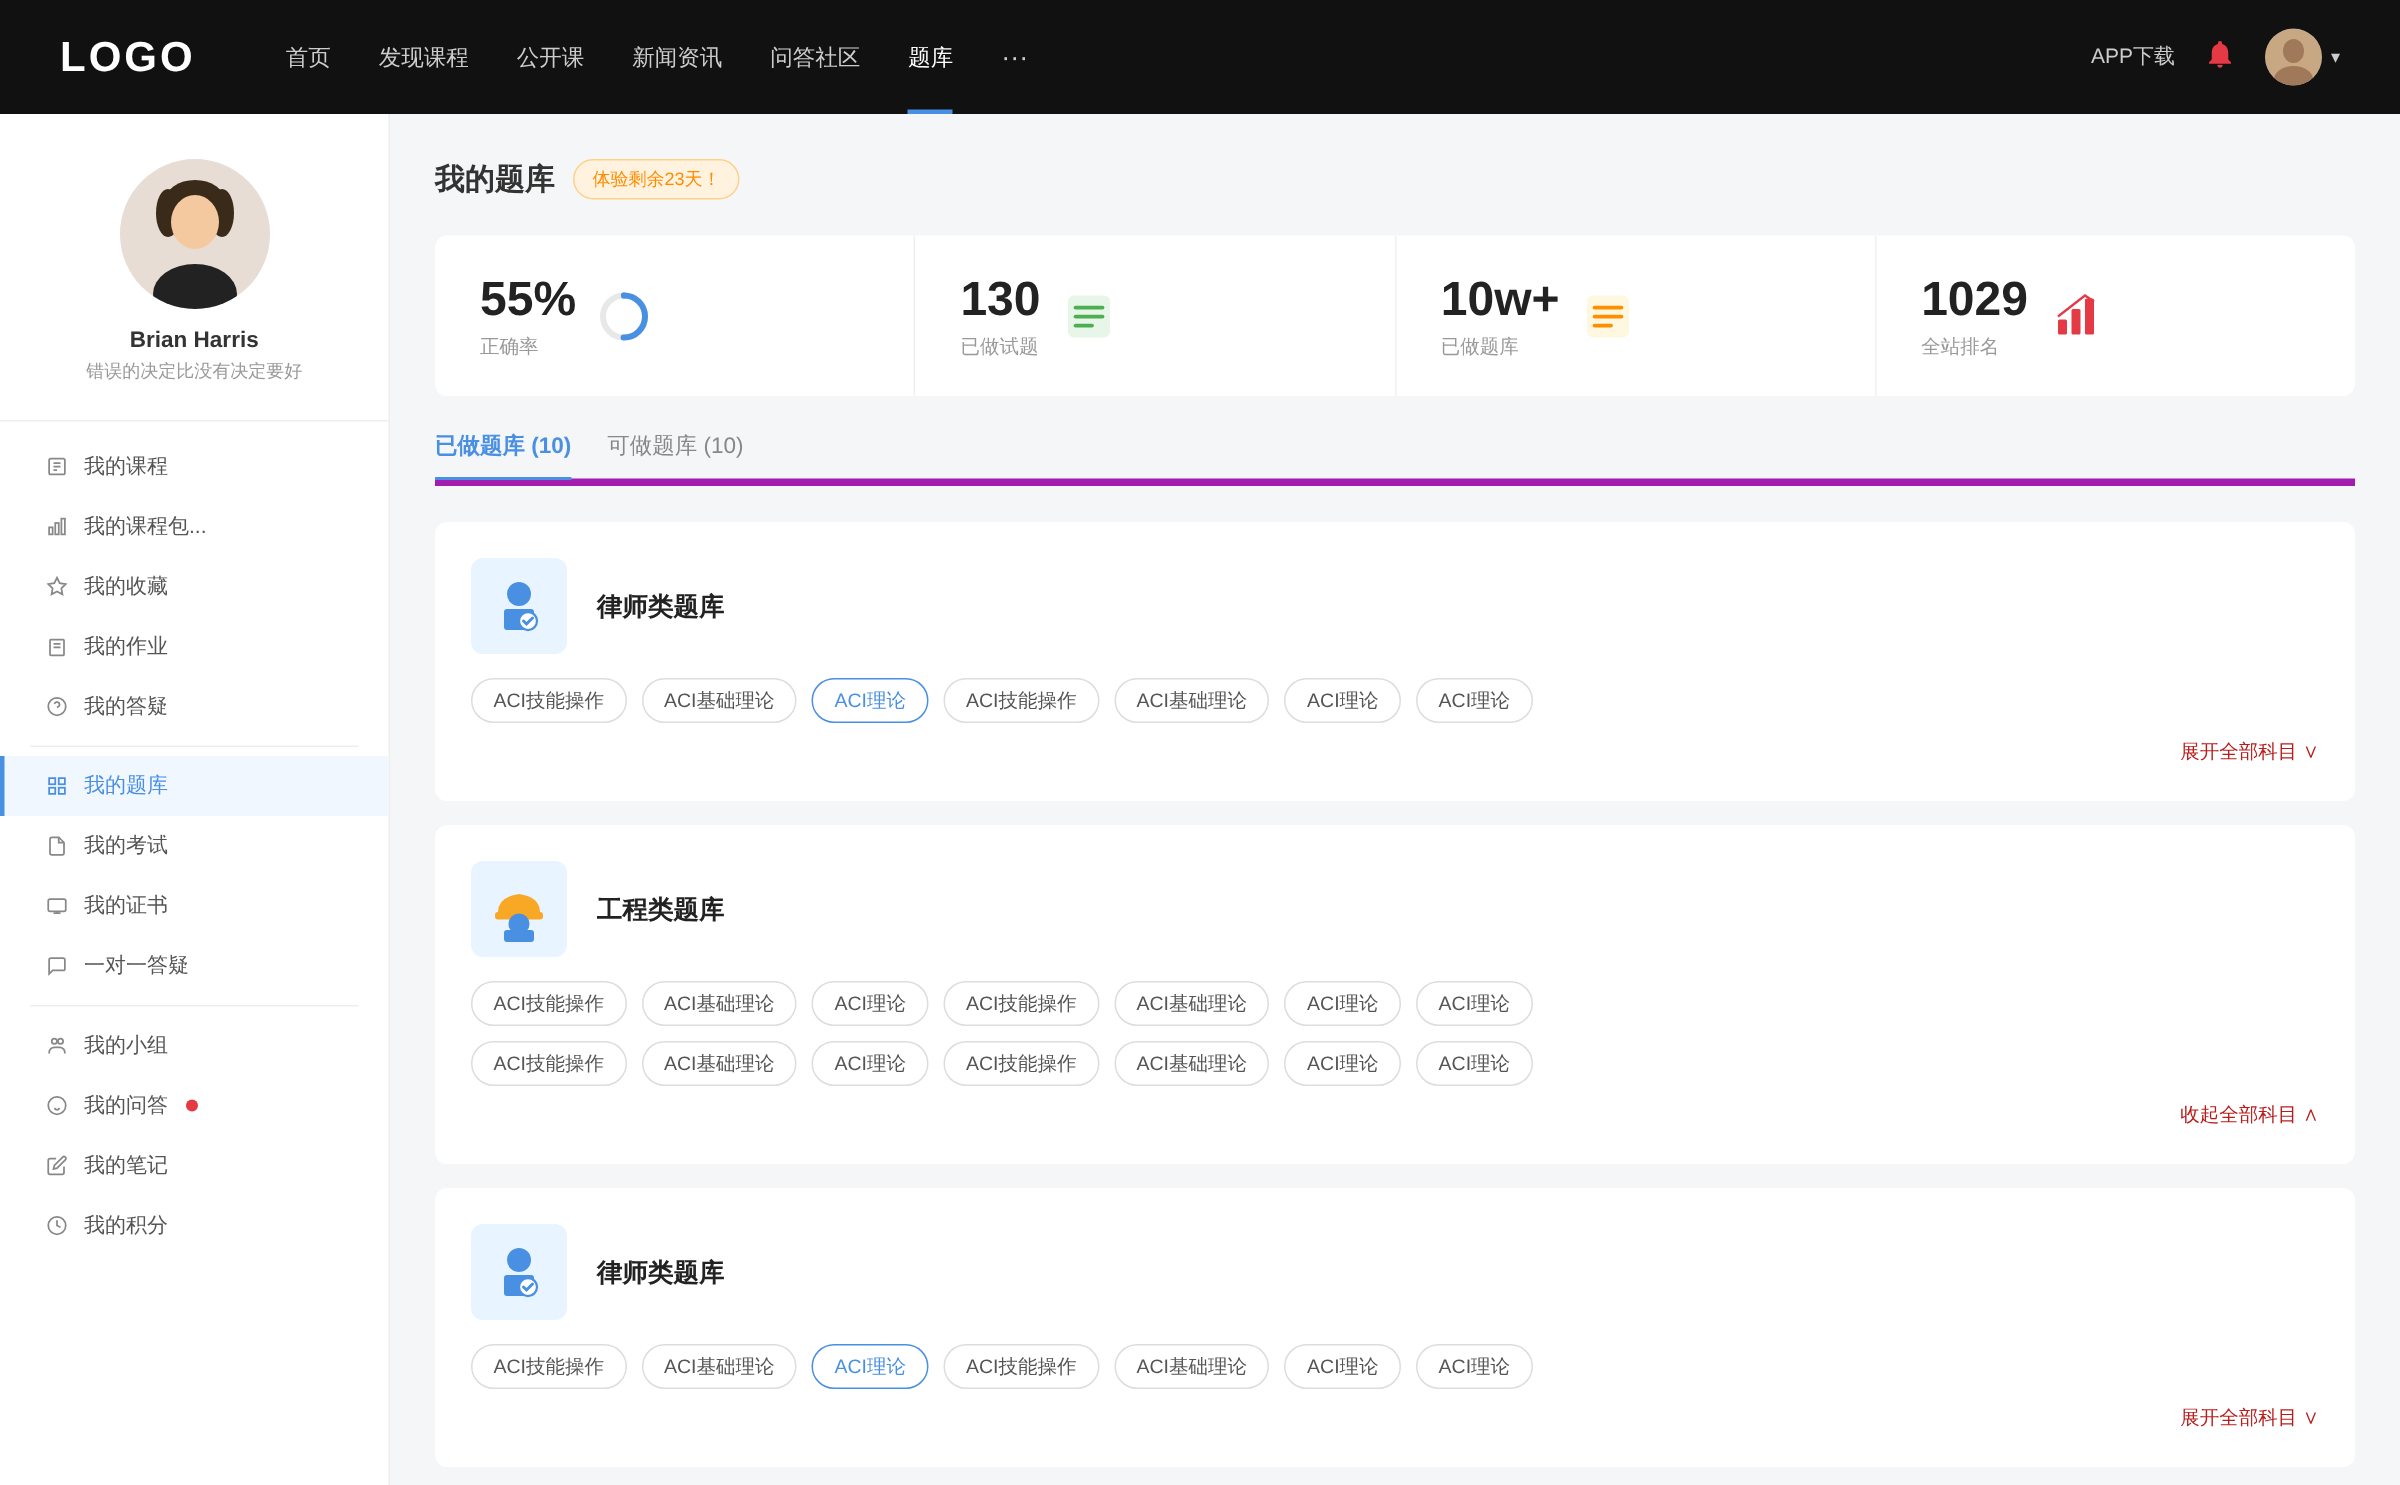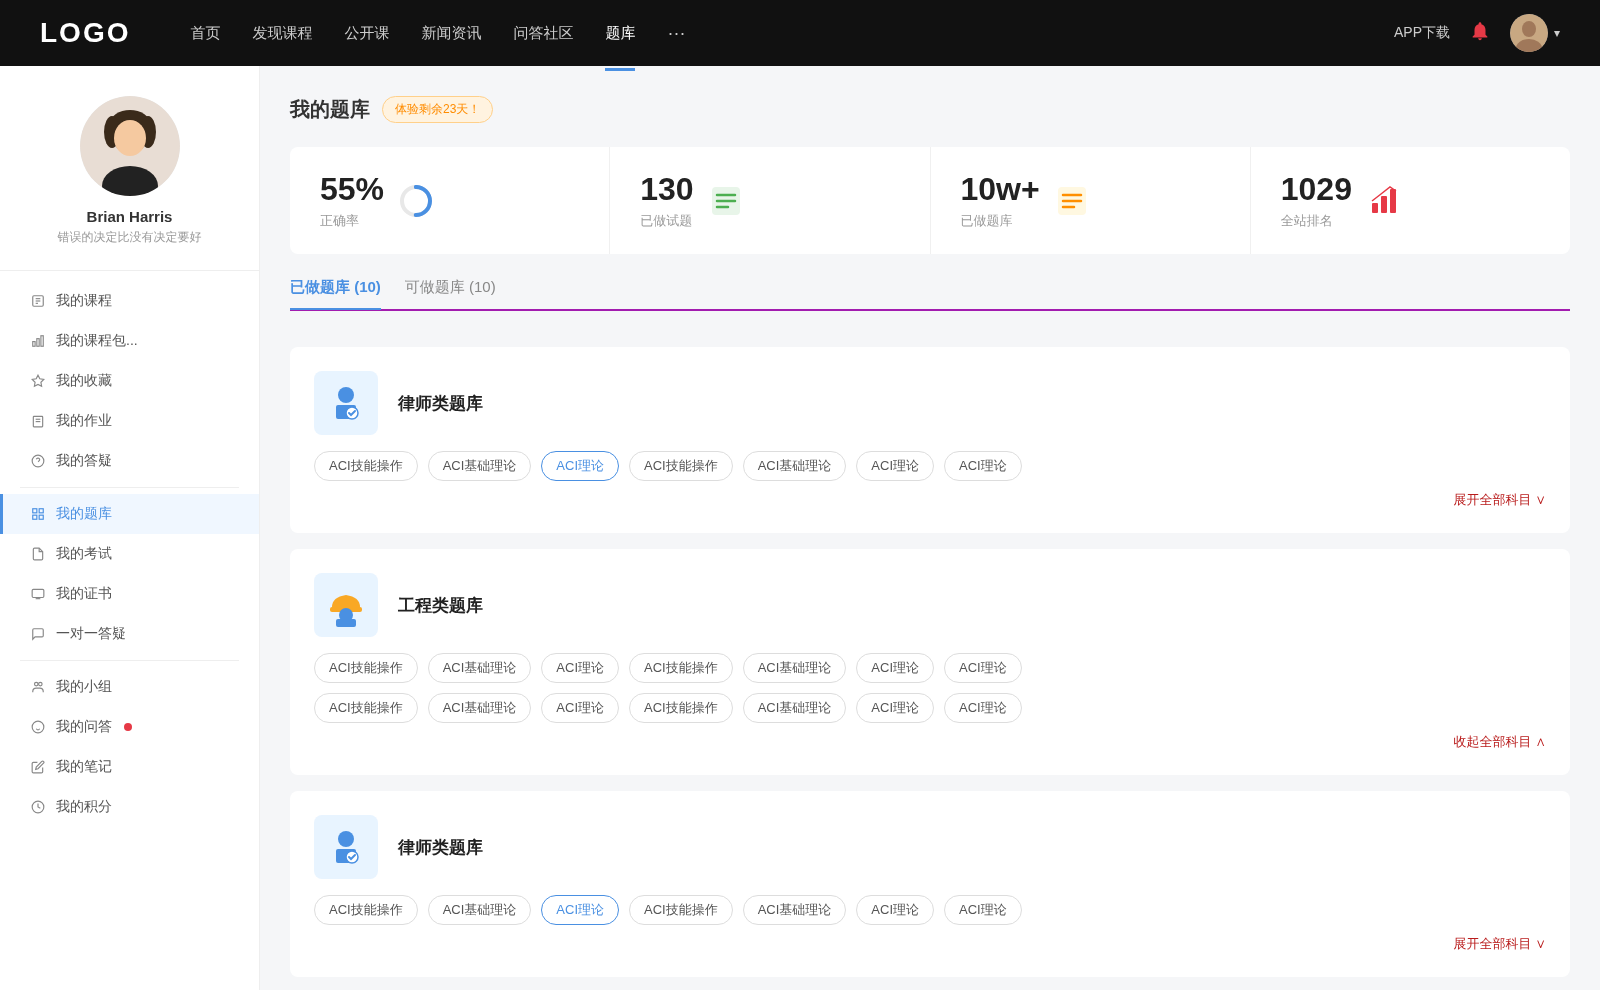--- a/index.html
+++ b/index.html
@@ -1,21 +1,21 @@
 <!DOCTYPE html>
 <html><head>
   <meta charset="utf-8">
   <style>
     * { box-sizing: border-box; margin: 0; padding: 0; }
     body { font-family: -apple-system, BlinkMacSystemFont, "PingFang SC", "Microsoft YaHei", sans-serif; background: #f0f2f5; color: #333; }
 
     
     .navbar {
       background: #111;
-      height: 66px;
+      height: 76px;
       display: flex;
       align-items: center;
       padding: 0 40px;
       position: relative;
     }
     .navbar-logo {
       color: white;
       font-size: 28px;
       font-weight: bold;
       letter-spacing: 2px;
@@ -187,22 +187,22 @@
     .stat-card:last-child { border-right: none; }
     .stat-info {}
     .stat-value { font-size: 32px; font-weight: 700; color: #222; }
     .stat-label { font-size: 13px; color: #999; margin-top: 4px; }
     .stat-icon { width: 36px; height: 36px; }
 
     
     .tabs-row {
       display: flex;
       gap: 24px;
-      margin-bottom: 36px;
-      border-bottom: 2px solid #a21caf;
+      margin-bottom: 24px;
+      border-bottom: 5px solid #a21caf;
     }
     .tab-item {
       font-size: 15px;
       color: #888;
       padding-bottom: 12px;
       cursor: pointer;
       position: relative;
     }
     .tab-item.active {
       color: #4a90e2;

